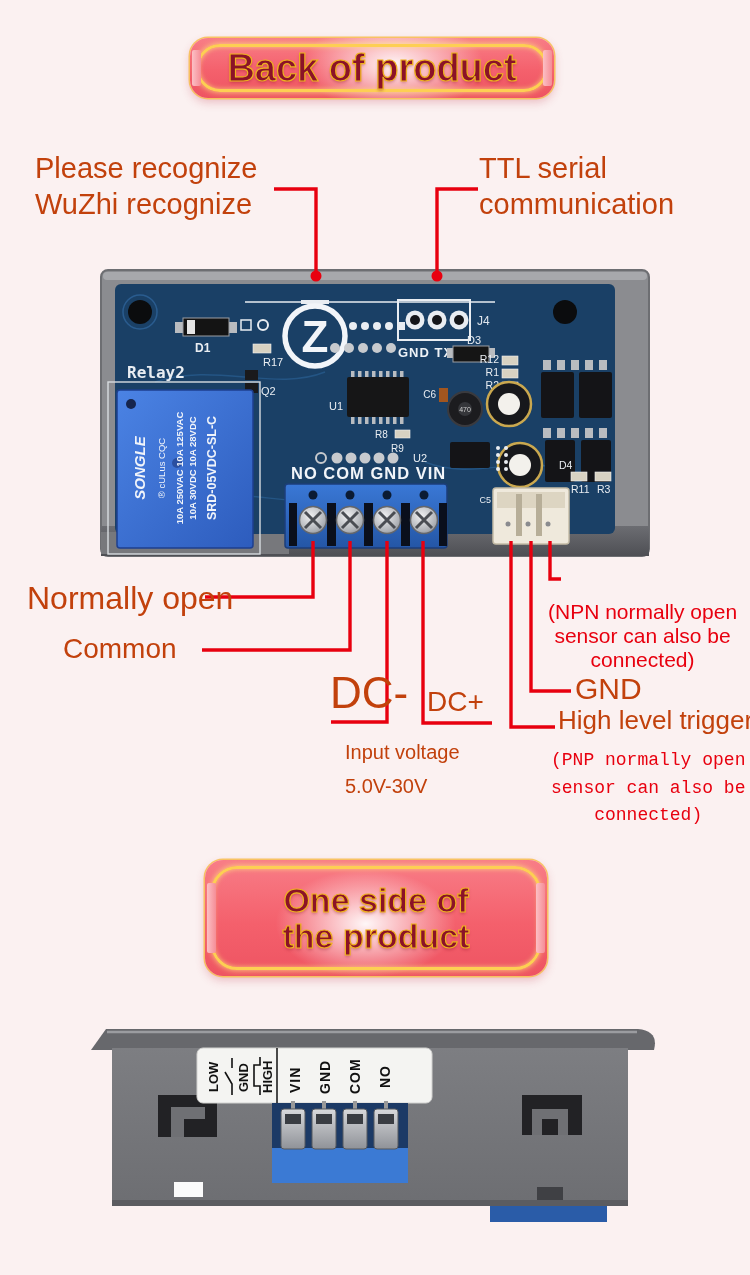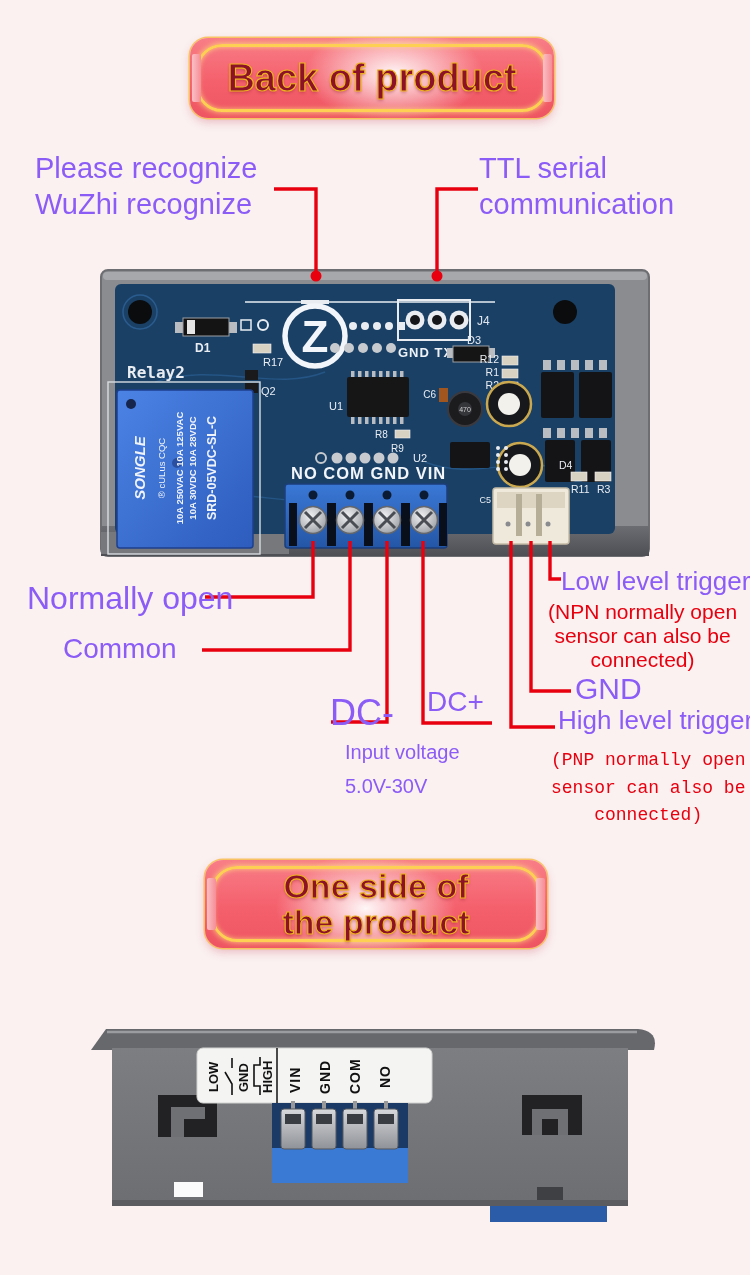--- a/index.html
+++ b/index.html
@@ -18,33 +18,33 @@
       linear-gradient(180deg,#f87d87 0%,#f4606c 55%,#ee5462 100%);}
   .banner::before{content:"";position:absolute;inset:6px;border:3px solid #fdcf53;
     border-radius:26px;box-shadow:0 0 6px rgba(255,225,130,.95), inset 0 0 5px rgba(255,225,130,.8);}
   .banner .tab{position:absolute;width:9px;top:20%;height:60%;
     background:linear-gradient(90deg,#fcc0c5,#f58d96);border-radius:2px;z-index:2;}
   .tab.l{left:2px}.tab.r{right:2px}
   .banner .txt{position:relative;z-index:3;width:100%;height:100%;display:flex;
     flex-direction:column;align-items:center;justify-content:center;font-weight:bold;
     color:#8b1228;-webkit-text-stroke:1.2px #efb21f;
     text-shadow:0 2px 3px rgba(140,20,40,.35);line-height:1.06;}
-  #banner-back{left:190px;top:38px;width:364px;height:80px;}
+  #banner-back{left:190px;top:38px;width:364px;height:60px;}
   #banner-back .txt{font-size:38px;}
-  #banner-side{left:205px;top:860px;width:342px;height:88px;}
+  #banner-side{left:205px;top:860px;width:342px;height:116px;}
   #banner-side .txt{font-size:34px;}
 
   
-  .callout{position:absolute;color:#8b5cf6;white-space:nowrap;}
+  .callout{position:absolute;color:#c2410c;white-space:nowrap;}
   .red-note{color:#e8000f;text-align:center;}
   #lbl-trademark{left:35px;top:150px;font-size:29px;line-height:36px;}
   #lbl-ttl{left:479px;top:150px;font-size:29px;line-height:36px;}
   #lbl-normally-open{left:27px;top:580px;font-size:32px;}
   #lbl-common{left:63px;top:633px;font-size:28px;}
-  #lbl-dc-minus{left:330px;top:692px;font-size:36px;}
+  #lbl-dc-minus{left:330px;top:668px;font-size:44px;}
   #lbl-dc-plus{left:427px;top:686px;font-size:28px;}
   #lbl-input{left:345px;top:735px;font-size:20px;line-height:34px;}
   #lbl-low{left:561px;top:566px;font-size:26px;}
   #lbl-npn{left:548px;top:600px;font-size:21px;line-height:24px;}
   #lbl-gnd{left:575px;top:672px;font-size:30px;}
   #lbl-high{left:558px;top:705px;font-size:26px;}
   #lbl-pnp{left:551px;top:747px;font-size:18px;line-height:27.5px;font-family:Liberation Mono, monospace;}
 
   svg text{font-family:"Liberation Sans",sans-serif;}
   svg .mono{font-family:"DejaVu Sans Mono",monospace;}
@@ -470,21 +470,20 @@
 
   <div class="callout" id="lbl-dc-minus">DC-</div>
 
   <div class="callout" id="lbl-dc-plus">DC+</div>
 
   <div class="callout" id="lbl-input">
     <div>Input voltage</div>
     <div>5.0V-30V</div>
   </div>
 
-  <div class="callout" id="lbl-low">Low level trigger</div>
 
   <div class="callout red-note" id="lbl-npn">
     <div>(NPN normally open</div>
     <div>sensor can also be</div>
     <div>connected)</div>
   </div>
 
   <div class="callout" id="lbl-gnd">GND</div>
 
   <div class="callout" id="lbl-high">High level trigger</div>

